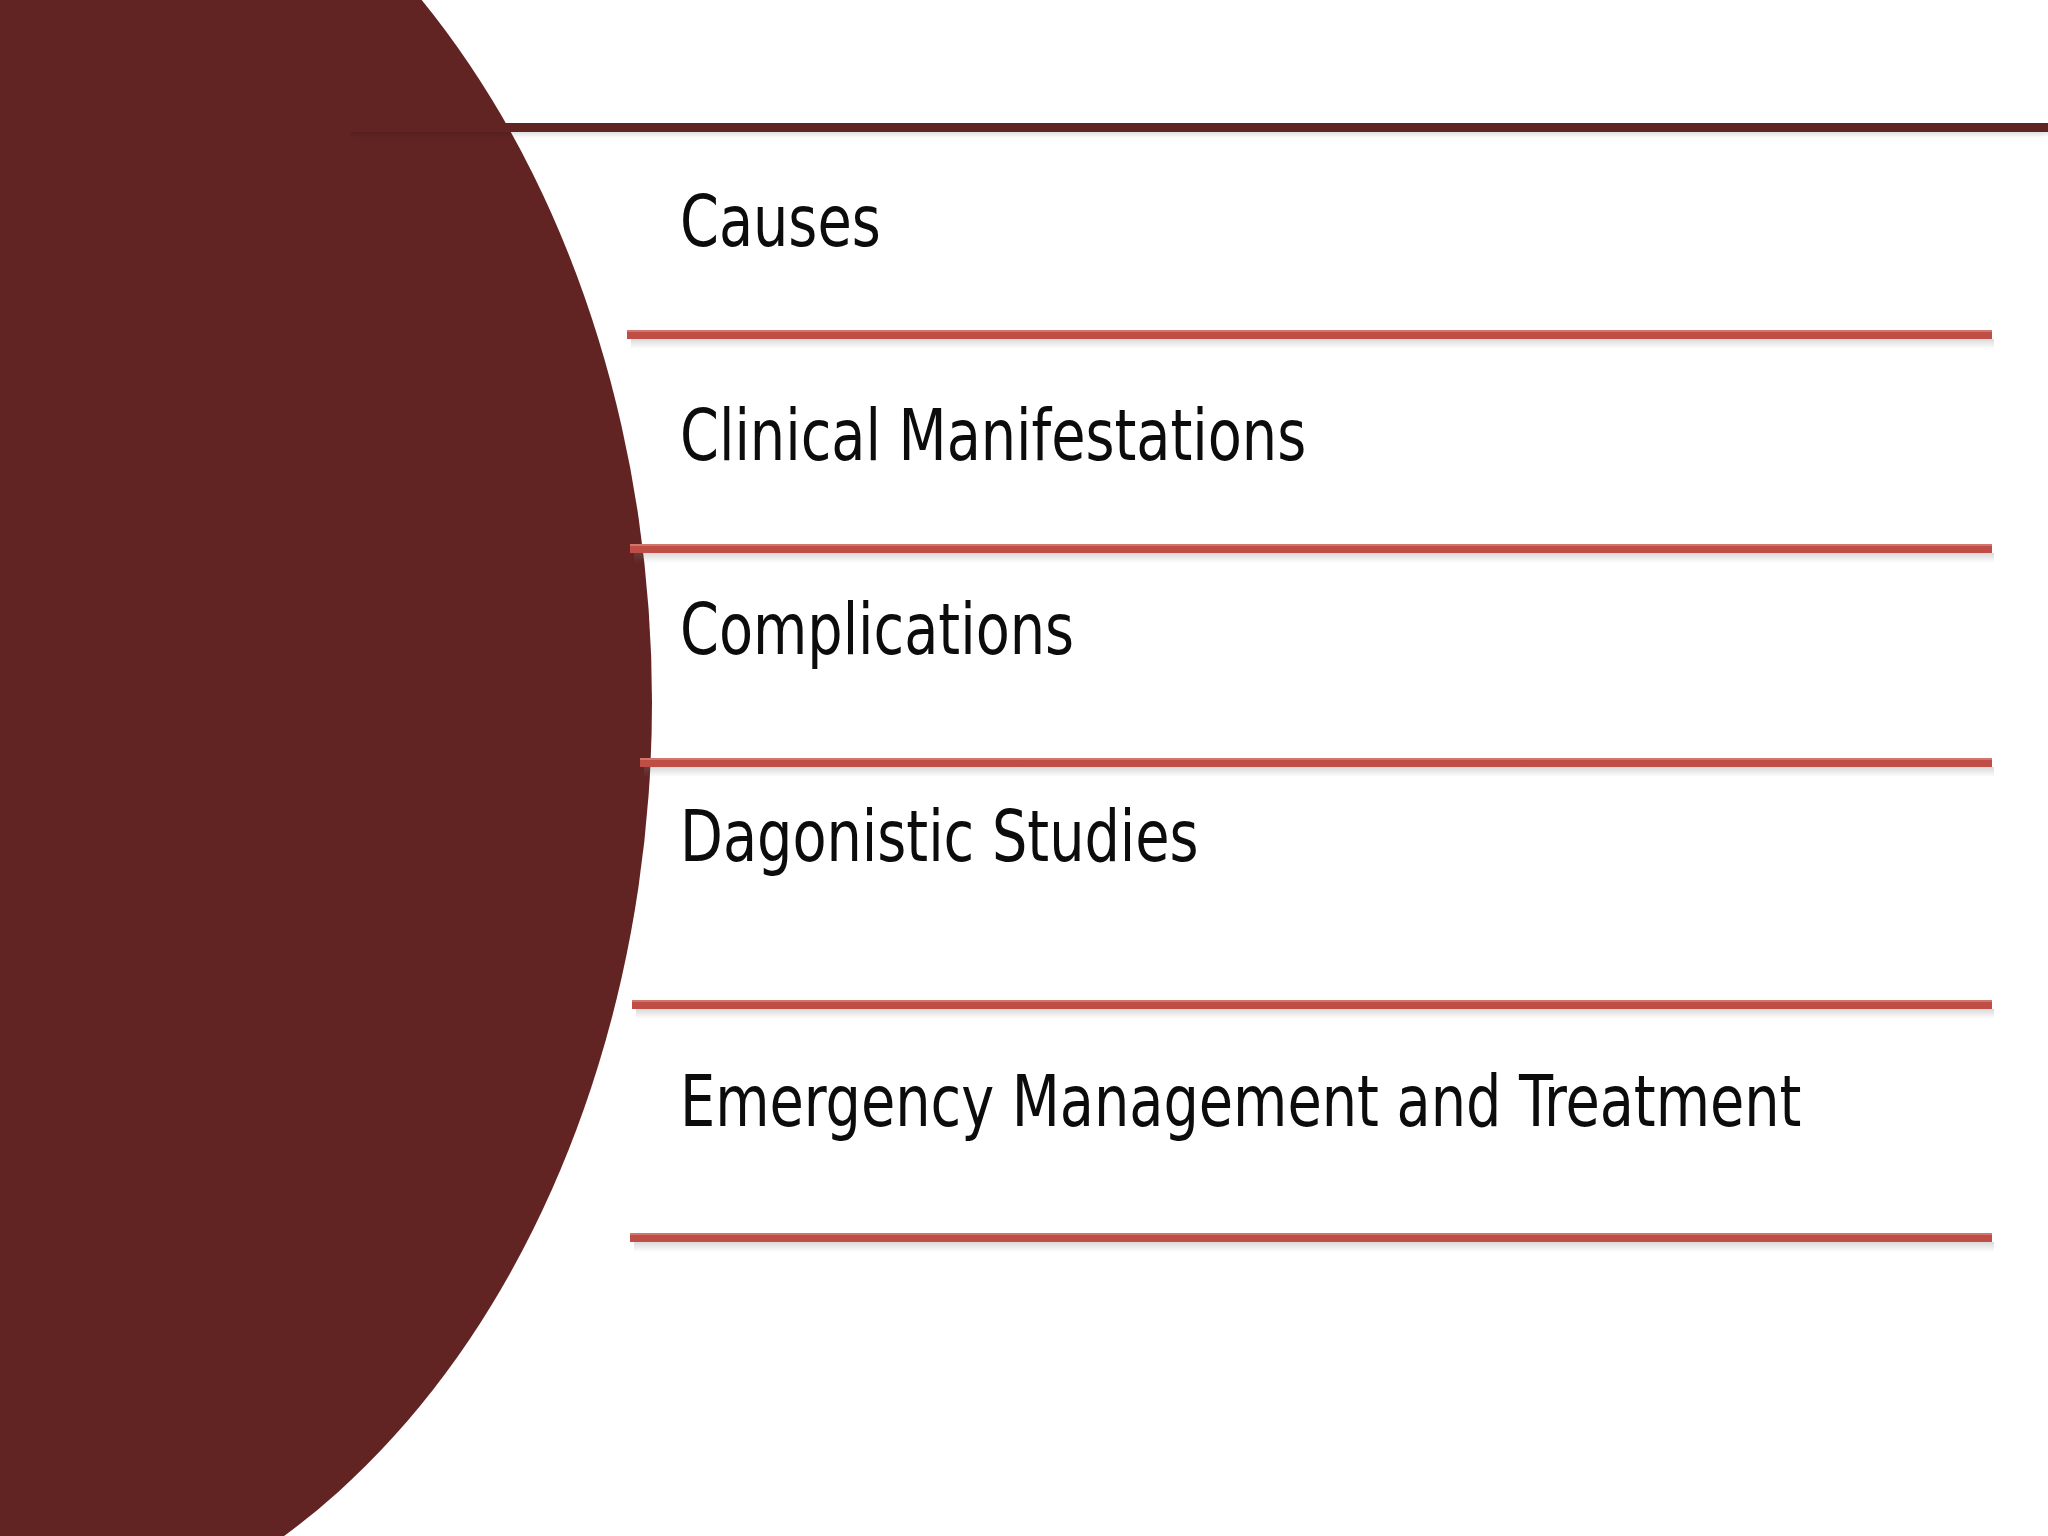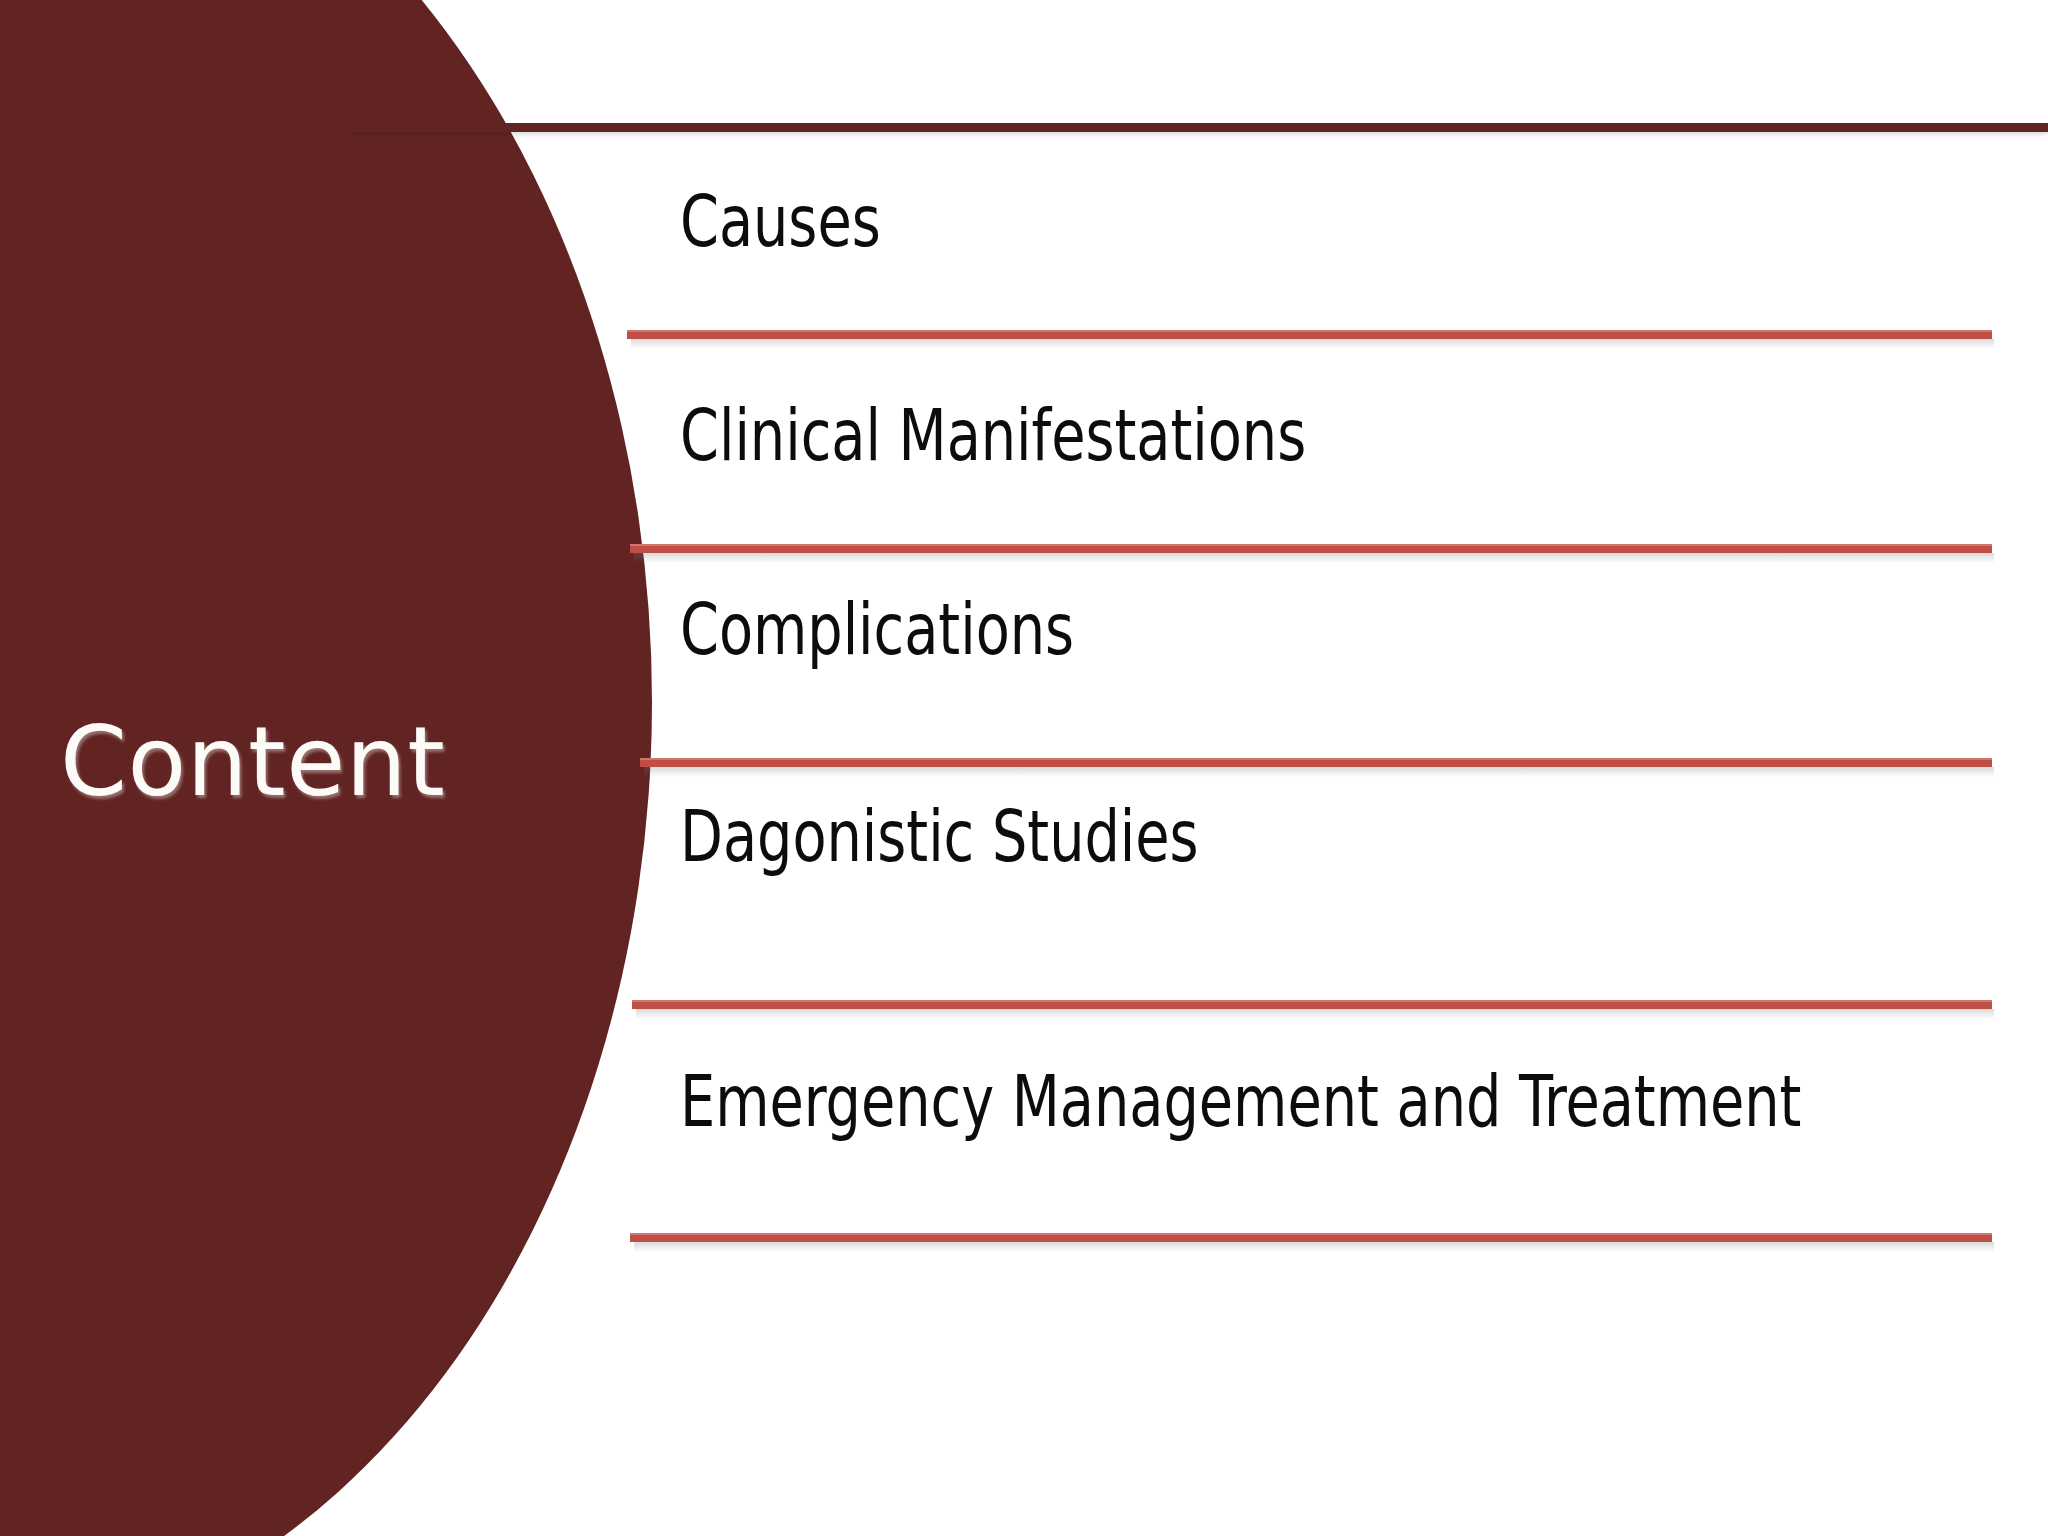--- a/index.html
+++ b/index.html
@@ -104,21 +104,20 @@
     background: linear-gradient(to bottom, rgba(120,120,125,0.28), rgba(255,255,255,0));
   }
 </style>
 </head>
 <body>
 
 <div id="slide">
 
   <div id="ellipse"></div>
 
-  <div id="title">Content</div>
 
   <div id="top-rule"></div>
 
   <div id="rows">
 
     <div class="row" style="top:0;">
       <div class="row-label" style="left:680px; top:180px;">Causes</div>
       <div class="row-rule" style="left:627px; top:325px; width:1365px;"></div>
     </div>
 

